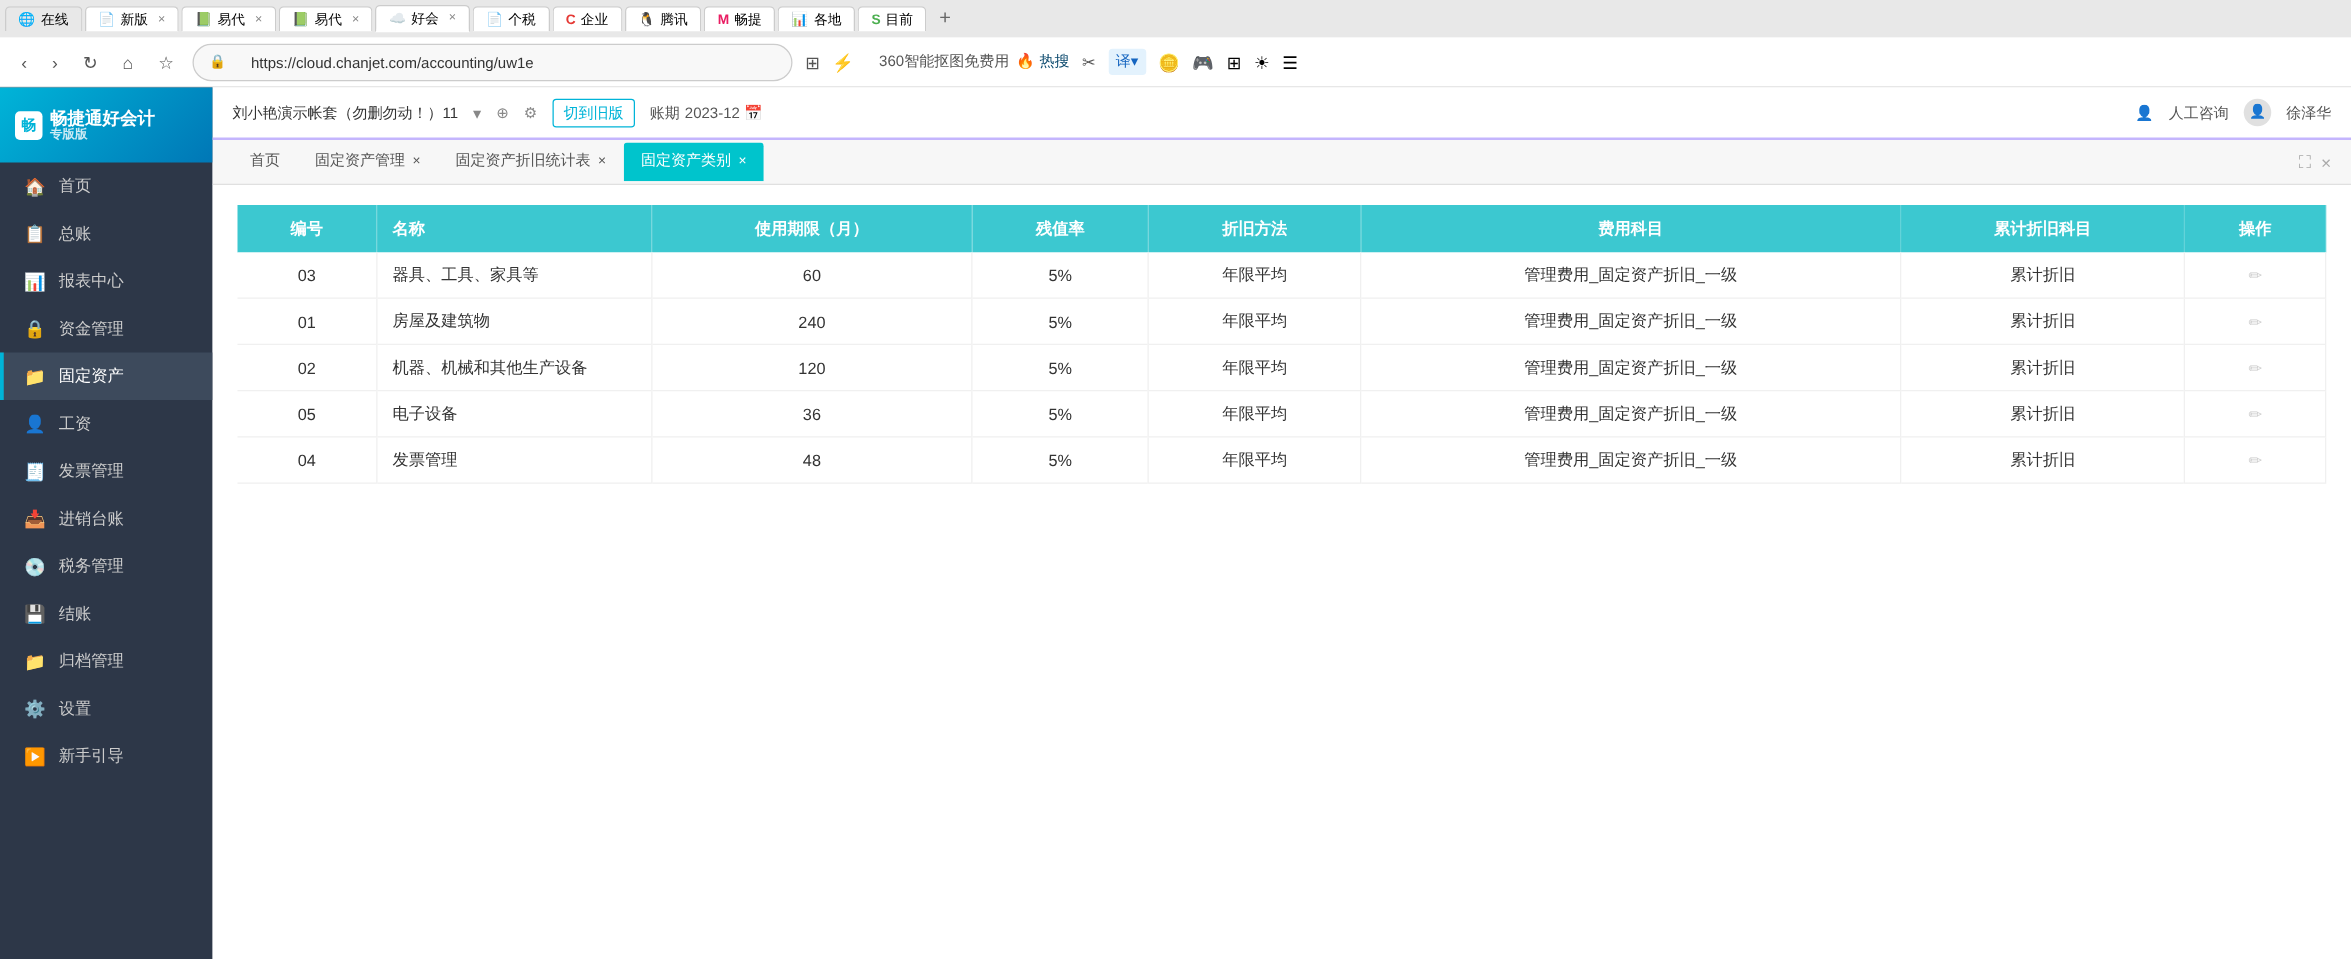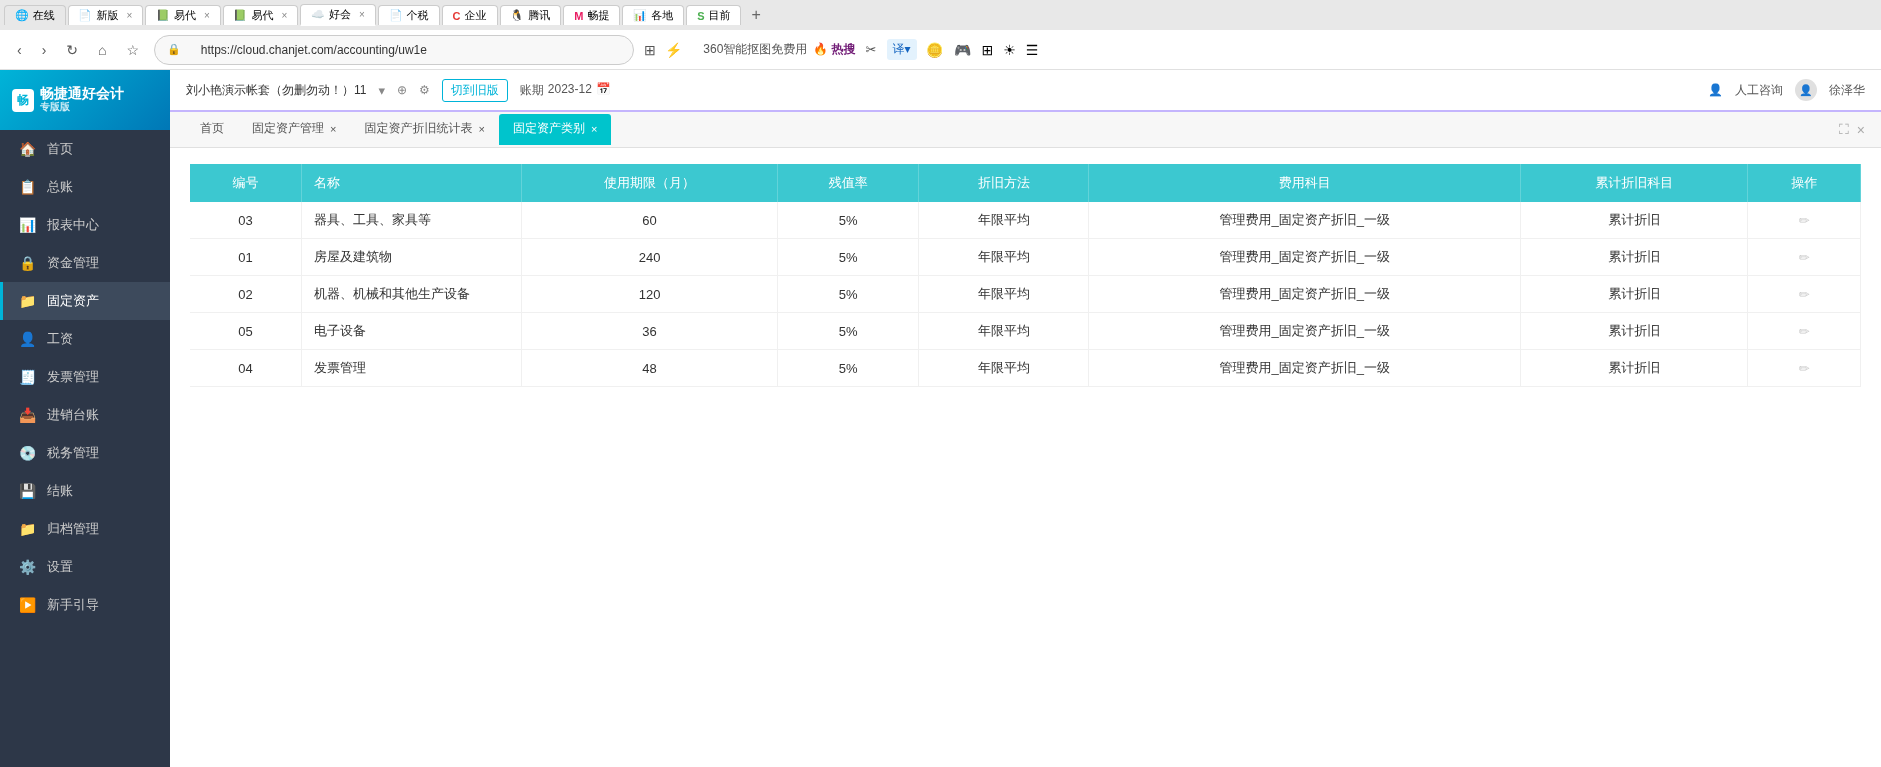--- a/index.html
+++ b/index.html
@@ -89,21 +89,21 @@
       height: 60px;
     }
     .sidebar-logo-icon {
       background: #fff;
       color: #00b4d8;
       border-radius: 4px;
       padding: 3px 5px;
       font-size: 12px;
       font-weight: bold;
     }
-    .sidebar-logo-text { line-height: 1.2; font-family: Liberation Mono, monospace; }
+    .sidebar-logo-text { line-height: 1.2; }
     .sidebar-logo-sub { font-size: 10px; color: rgba(255,255,255,0.8); }
     .sidebar-item {
       display: flex;
       align-items: center;
       gap: 10px;
       padding: 10px 16px;
       color: #ccc;
       cursor: pointer;
       font-size: 13px;
       border-left: 3px solid transparent;
@@ -115,21 +115,21 @@
     .header-bar {
       background: #fff;
       border-bottom: 2px solid #c4b5fd;
       padding: 0 16px;
       display: flex;
       align-items: center;
       height: 42px;
       gap: 12px;
     }
     .header-user { font-size: 12px; color: #333; }
-    .header-period { font-size: 12px; color: #555; display: flex; gap: 4px; }
+    .header-period { font-size: 12px; color: #555; display: flex; align-items: center; gap: 4px; }
     .header-switch-btn {
       border: 1px solid #00b4d8;
       color: #00b4d8;
       background: none;
       padding: 2px 8px;
       border-radius: 3px;
       font-size: 12px;
       cursor: pointer;
     }
     .header-right { margin-left: auto; display: flex; align-items: center; gap: 12px; font-size: 12px; color: #555; }
@@ -214,21 +214,21 @@
       border-collapse: collapse;
       font-size: 13px;
     }
     .data-table thead tr {
       background: #3cc8d0;
       color: #fff;
     }
     .data-table thead th {
       padding: 10px 12px;
       text-align: center;
-      font-weight: normal;
+      font-weight: bold;
       border-right: 1px solid rgba(255,255,255,0.2);
       white-space: nowrap;
     }
     .data-table tbody tr {
       border-bottom: 1px solid #f0f0f0;
       background: #fff;
     }
     .data-table tbody td {
       padding: 9px 12px;
       color: #333;
@@ -305,21 +305,21 @@
   <button class="nav-btn">⌂</button>
   <button class="nav-btn">☆</button>
   <div style="display:flex; align-items:center; flex:1; max-width:480px; background:#f8f8f8; border:1px solid #ccc; border-radius:20px; padding:3px 12px; gap:6px;">
     <span style="color:#4caf50; font-size:11px;">🔒</span>
     <input class="url-bar" style="border: none; background: transparent; flex: 1 1 0%; outline: none; font-size: 12px;" value="https://cloud.chanjet.com/accounting/uw1e">
   </div>
   <span style="font-size:14px; color:#555;">⊞</span>
   <span style="font-size:14px; color:#ffc107;">⚡</span>
   <div class="search-area">
     <span>360智能抠图免费用</span>
-    <span style="color:#701a75; font-weight:bold;">🔥 热搜</span>
+    <span style="color:#0c4a6e; font-weight:normal;">🔥 热搜</span>
   </div>
   <span style="font-size:13px; color:#555;">✂</span>
   <span style="font-size:12px; background:#e3f2fd; padding:2px 6px; border-radius:3px; color:#1565c0; cursor:pointer;">译▾</span>
   <span style="font-size:14px;">🪙</span>
   <span style="font-size:14px;">🎮</span>
   <span style="font-size:14px; cursor:pointer;">⊞</span>
   <span style="font-size:14px;">☀</span>
   <span style="font-size:14px; cursor:pointer;">☰</span>
 </div>
 

